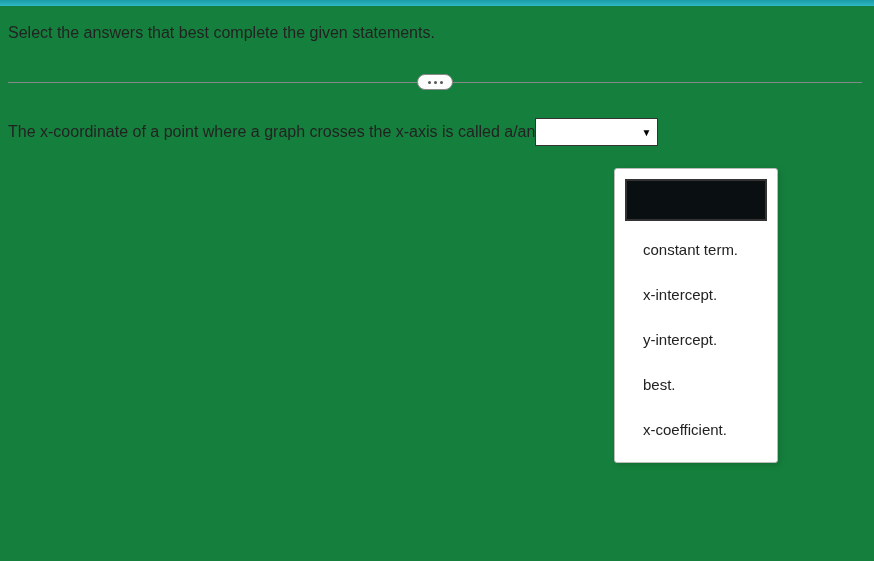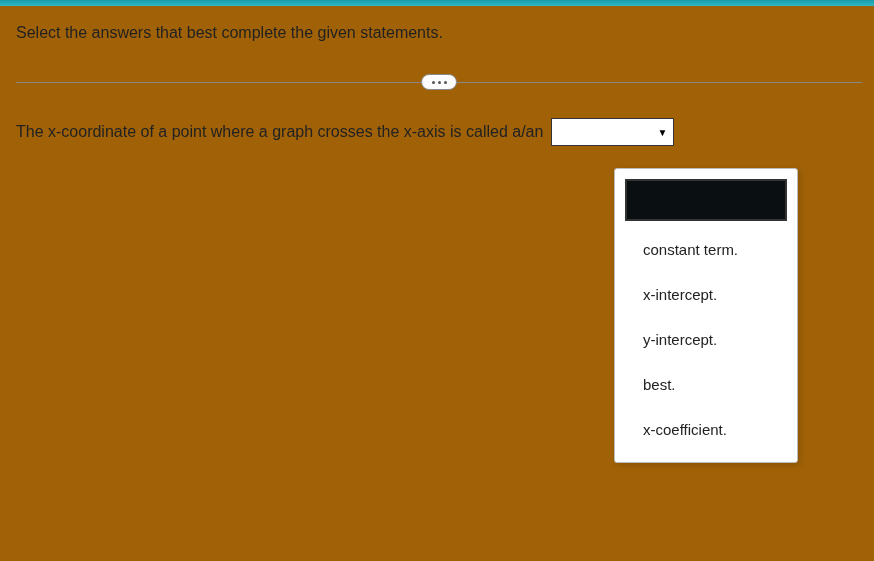--- a/index.html
+++ b/index.html
@@ -13,22 +13,22 @@
       width: 874px;
       height: 561px;
       position: relative;
       overflow: hidden;
     }
     .top-border {
       height: 6px;
       background: linear-gradient(to bottom, #1a9ca8, #2fb8c5);
     }
     .content-area {
-      background: #a16207;
-      padding: 18px 12px 0 16px;
+      background: #15803d;
+      padding: 18px 12px 0 8px;
       height: 555px;
       position: relative;
     }
     .instruction {
       font-size: 16px;
       color: #222;
       margin-bottom: 30px;
     }
     .divider-row {
       position: relative;
@@ -62,21 +62,20 @@
       display: inline-block;
       width: 3px;
       height: 3px;
       background: #555;
       border-radius: 50%;
       margin: 0 1.5px;
     }
     .question-row {
       display: flex;
       align-items: center;
-      gap: 8px;
       font-size: 16px;
       color: #222;
     }
     .dropdown-box {
       width: 123px;
       height: 28px;
       border: 1px solid #333;
       background: #fff;
       display: flex;
       align-items: center;
@@ -86,21 +85,21 @@
       position: relative;
     }
     .dropdown-caret {
       font-size: 10px;
       color: #000;
     }
     .dropdown-menu {
       position: absolute;
       top: 162px;
       left: 614px;
-      width: 184px;
+      width: 164px;
       background: #fff;
       border: 1px solid #bbb;
       border-radius: 3px;
       box-shadow: 2px 2px 6px rgba(0,0,0,0.15);
       padding: 10px;
     }
     .dropdown-option {
       padding: 14px 18px;
       font-size: 15px;
       color: #222;

